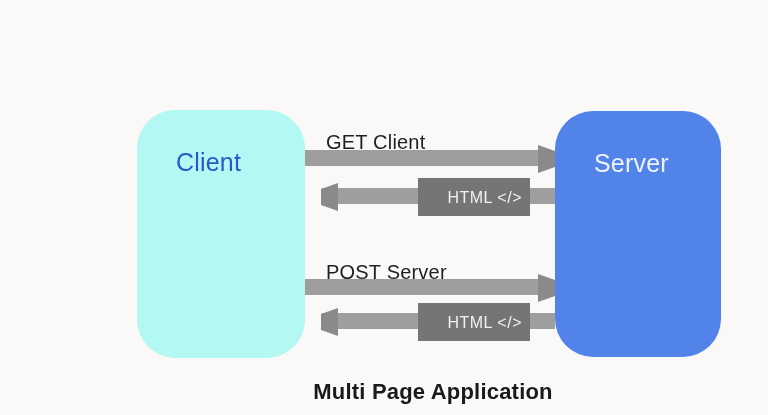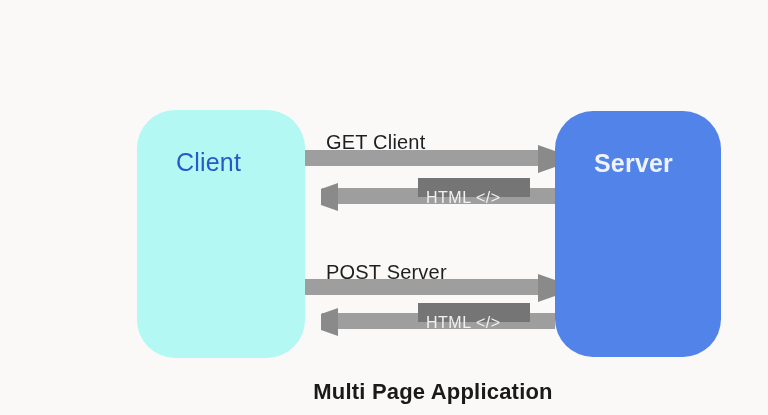--- a/index.html
+++ b/index.html
@@ -18,42 +18,42 @@
   *{margin:8px;padding:8px;box-sizing:border-box;}
   html,body{width:768px;height:415px;overflow:hidden;}
   body{font-family:"Liberation Sans", sans-serif;background:var(--background);}
   .stage{position:relative;width:768px;height:415px;background:var(--background);}
 
   .box{position:absolute;border-radius:38px;}
   .box.client{left:89px;top:62px;width:168px;height:248px;background:var(--client-fill);}
   .box.server{left:507px;top:63px;width:166px;height:246px;background:var(--server-fill);}
   .box-label{position:absolute;left:23px;top:22px;font-size:25px;letter-spacing:0.2px;}
   .client .box-label{color:var(--client-text);}
-  .server .box-label{color:var(--server-text);font-weight:bold;}
+  .server .box-label{color:var(--server-text);}
 
   .flow-label{position:absolute;font-size:20px;color:var(--request-text);letter-spacing:0.2px;}
   .flow-label.get{left:270px;top:75px;}
   .flow-label.post{left:270px;top:205px;}
 
   .arrow-line{position:absolute;height:2px;background:var(--arrow-line);}
   .line-get{left:257px;top:102px;width:234px;}
   .line-resp1{left:274px;top:140px;width:233px;}
   .line-post{left:257px;top:231px;width:234px;}
   .line-resp2{left:274px;top:265px;width:233px;}
 
   .arrow-head{position:absolute;width:0;height:0;border-top:6px solid transparent;border-bottom:6px solid transparent;}
   .arrow-head.right{border-left:17px solid var(--arrow-head);}
   .arrow-head.left{border-right:17px solid var(--arrow-head);}
   .head-get{left:490px;top:97px;}
   .head-resp1{left:257px;top:135px;}
   .head-post{left:490px;top:226px;}
   .head-resp2{left:257px;top:260px;}
 
-  .html-chip{position:absolute;left:370px;width:112px;height:19px;background:var(--chip-fill);
-    color:var(--chip-text);font-size:16px;line-height:23px;text-align:left;letter-spacing:0.5px;}
+  .html-chip{position:absolute;left:370px;width:112px;height:38px;background:var(--chip-fill);
+    color:var(--chip-text);font-size:16px;line-height:23px;text-align:right;letter-spacing:0.5px;}
   .chip-1{top:130px;}
   .chip-2{top:255px;}
 
   .caption{position:absolute;left:8px;top:323px;width:754px;text-align:center;
     font-size:22px;font-weight:bold;color:var(--caption-text);letter-spacing:0.2px;}
 </style>
 </head>
 <body>
 
 <div class="stage">

